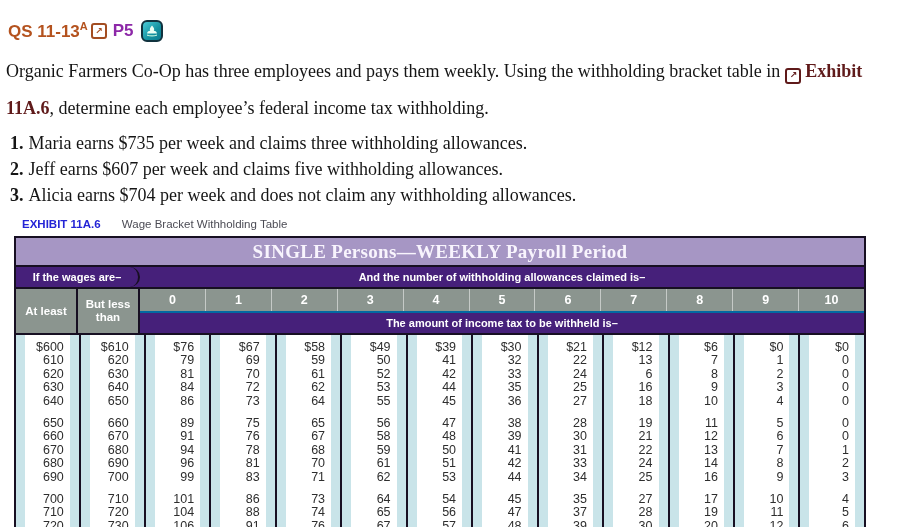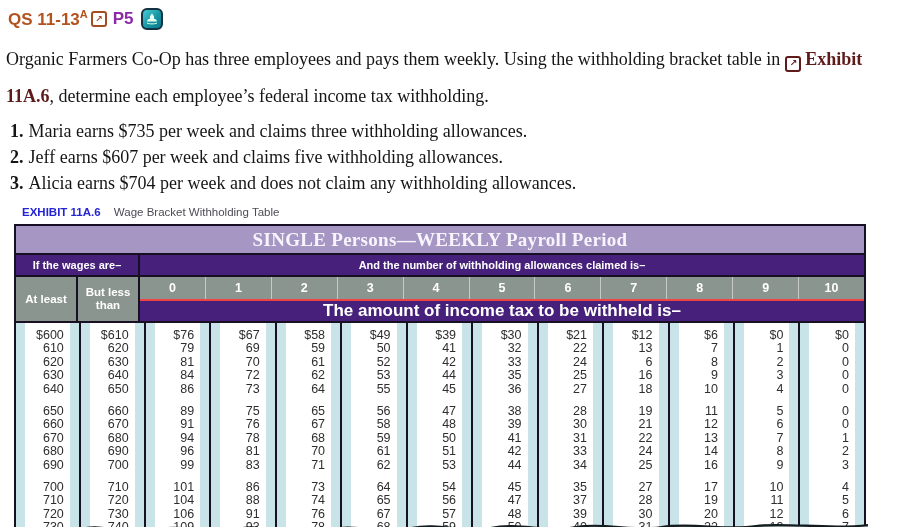--- a/index.html
+++ b/index.html
@@ -1,21 +1,21 @@
 <!DOCTYPE html>
 <html><head>
 <meta charset="utf-8">
 <style>
   html,body{margin:0;padding:0;background:#fff;}
   .page{position:relative;width:903px;height:527px;background:#ffffff;overflow:hidden;
         font-family:"Liberation Serif",serif;}
 
   
-  .qheader{display:flex;align-items:center;padding:0 0 0 8px;
-           font-family:"Liberation Sans",sans-serif;margin-top:8px;}
+  .qheader{display:flex;align-items:center;padding:20px 0 0 8px;
+           font-family:"Liberation Sans",sans-serif;}
   .qs{color:#b4521e;font-weight:bold;font-size:17px;white-space:nowrap;}
   .qs sup{font-size:11px;}
   .qtitle{color:#40404b;font-size:16.5px;margin-left:12px;}
   .icon-extlink{display:inline-flex;width:12px;height:12px;border:2px solid #a34d21;border-radius:3px;
                 align-items:center;justify-content:center;font-size:9px;font-weight:bold;color:#a34d21;
                 margin-left:3px;vertical-align:-2px;font-family:"DejaVu Sans",sans-serif;}
   .p5{color:#8d28a8;font-weight:bold;font-size:17px;margin-left:6px;text-decoration:none;}
   .appicon{width:22px;height:22px;border-radius:6px;margin-left:7px;
            background:linear-gradient(135deg,#49ccd8 0%,#14919f 60%,#0b7c90 100%);
            border:2px solid #11323e;display:inline-flex;align-items:center;justify-content:center;box-sizing:border-box;}
@@ -26,46 +26,46 @@
               align-items:center;justify-content:center;font-size:9px;font-weight:bold;color:#5f1a1a;
               margin:0 4px 0 5px;vertical-align:-1px;font-family:"DejaVu Sans",sans-serif;}
   .exref{color:#5f1a1a;font-weight:bold;text-decoration:none;}
   .qlist{margin:3px 0 9px 10px;}
   .qitem{font-size:18px;line-height:26px;color:#151515;}
   .qnum{font-weight:bold;margin-right:5px;}
 
   
   .caption{margin:10px 0 0 22px;font-family:"Liberation Sans",sans-serif;font-size:11.5px;}
   .cap-label{color:#2424d6;font-weight:bold;}
-  .cap-title{color:#4c4c55;margin-left:10px;}
+  .cap-title{color:#4c4c55;margin-left:18px;}
 
   
   .tbl-wrap{position:relative;width:852px;margin:6px 0 0 14px;font-family:"Liberation Sans",sans-serif;}
   .tbl-shadow{position:absolute;top:12px;left:12px;width:778px;height:306px;background:#b6dbe1;}
   .tbl{position:relative;border:2px solid #170f22;border-bottom:none;background:#fff;}
   .t-title{height:27px;background:#a696c4;color:#f8f4fd;font-family:"Liberation Serif",serif;
            font-weight:bold;font-size:19px;text-align:center;line-height:27px;
            border-bottom:2px solid #170f22;letter-spacing:.3px;}
   .t-row-b{display:flex;height:20px;background:#46207a;border-bottom:2px solid #170f22;
            color:#fff;font-weight:bold;font-size:11px;}
-  .t-wages{width:122px;border-right:2px solid #170f22;display:flex;align-items:center;justify-content:center;}
+  .t-wages{width:122px;border-right:2px solid #170f22;display:flex;align-items:center;justify-content:center;border-radius:10px;}
   .t-allow{flex:1;display:flex;align-items:center;justify-content:center;}
   .t-row-c{display:flex;height:44px;border-bottom:2px solid #170f22;}
   .t-left{width:122px;display:flex;background:#8b958f;border-right:2px solid #170f22;}
   .t-atleast{width:60px;border-right:2px solid #170f22;color:#fff;font-weight:bold;font-size:11.5px;
              display:flex;align-items:center;justify-content:center;}
   .t-butless{flex:1;color:#fff;font-weight:bold;font-size:11.5px;display:flex;align-items:center;
              justify-content:center;text-align:center;line-height:13px;padding:0 0;}
   .t-right{flex:1;display:flex;flex-direction:column;}
   .t-nums{height:22px;background:#8b958f;display:flex;}
   .t-num{flex:1;color:#fff;font-weight:bold;font-size:12.5px;display:flex;align-items:center;
          justify-content:center;border-left:1px solid rgba(255,255,255,.5);}
   .t-num:first-child{border-left:none;}
-  .t-amount{flex:1;background:#46207a;border-top:2px solid #ef4444;color:#fff;font-weight:bold;
-            font-size:17px;display:flex;align-items:center;justify-content:center;text-align:center;}
+  .t-amount{flex:1;background:#46207a;border-top:2px solid #0369a1;color:#fff;font-weight:bold;
+            font-size:11px;display:flex;align-items:center;justify-content:center;text-align:center;}
   .t-data{display:flex;height:213px;position:relative;}
   .dcol{flex:1;border-right:2px solid #170f22;padding-top:6px;box-sizing:border-box;
         background:linear-gradient(to right,#c9e4e9 0,#c9e4e9 9px,#ffffff 9px,
                    #ffffff calc(100% - 9px),#c9e4e9 calc(100% - 9px),#c9e4e9 100%);padding-left:20px;}
   .dcol:last-child{border-right:none;}
   .wcol{flex:0 0 60px;}
   .blk{margin-bottom:9px;}
   .cell{height:13.4px;line-height:13.4px;font-size:12.5px;color:#2e2e2e;text-align:right;padding-right:15px;}
   .tear{position:absolute;left:-4px;bottom:-9px;width:calc(100% + 8px);height:28px;z-index:3;}
 </style>

